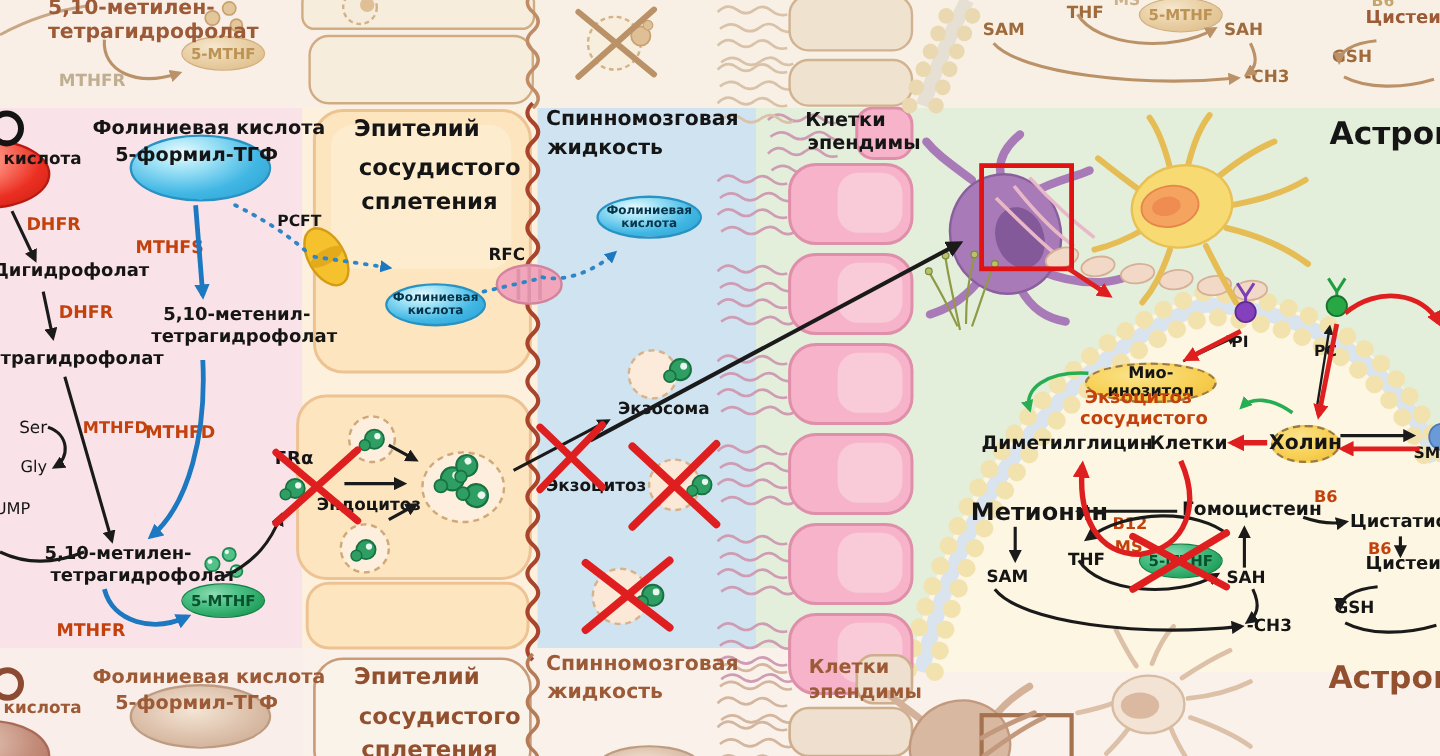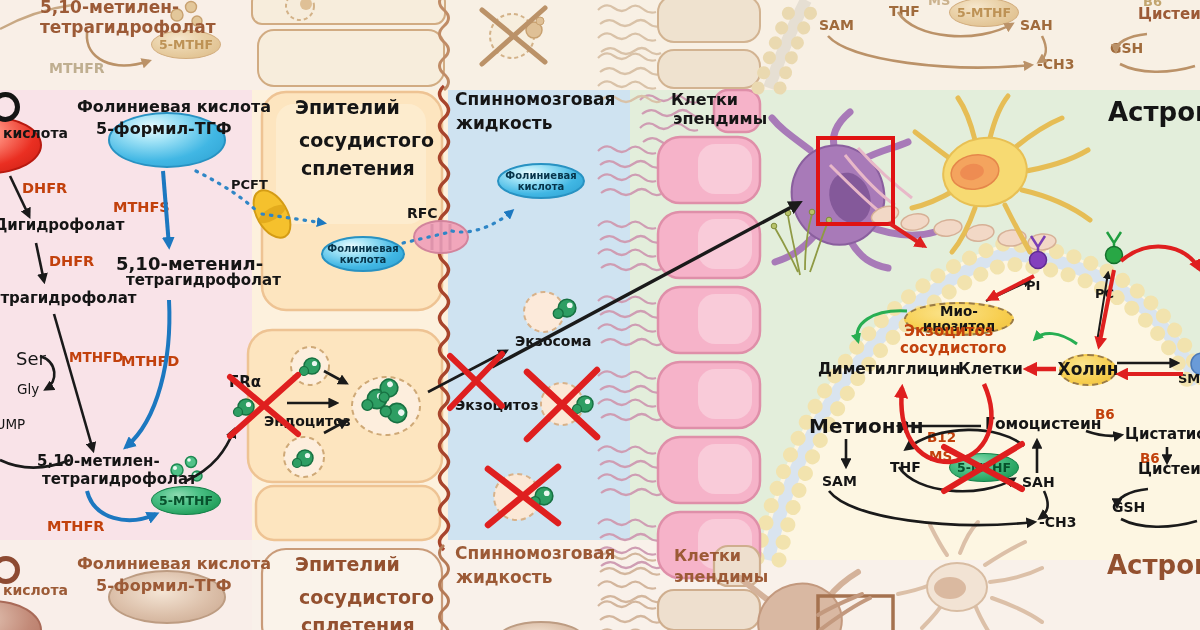--- a/index.html
+++ b/index.html
@@ -293,23 +293,23 @@
   <div class="oval sepiaoval" style="left:497px;top:621px;width:84px;height:32px"></div>
 
   <div class="lbl b" style="left:3px;top:126px;font-size:14px">кислота</div>
   <div class="lbl b" style="left:77px;top:99px;font-size:16px">Фолиниевая кислота</div>
   <div class="lbl b" style="left:96px;top:121px;font-size:16px">5-формил-ТГФ</div>
   <div class="lbl b grn" style="left:22px;top:181px;font-size:14.5px">DHFR</div>
   <div class="lbl b" style="left:-6px;top:218px;font-size:15px">Дигидрофолат</div>
   <div class="lbl b grn" style="left:49px;top:254px;font-size:14.5px">DHFR</div>
   <div class="lbl b" style="left:-20px;top:291px;font-size:15px">Тетрагидрофолат</div>
   <div class="lbl b grn" style="left:113px;top:200px;font-size:14.5px">MTHFS</div>
-  <div class="lbl b" style="left:116px;top:255px;font-size:18px">5,10-метенил-</div>
+  <div class="lbl b" style="left:136px;top:255px;font-size:15px">5,10-метенил-</div>
   <div class="lbl b" style="left:126px;top:273px;font-size:15px">тетрагидрофолат</div>
-  <div class="lbl" style="left:16px;top:350px;font-size:18px">Ser</div>
+  <div class="lbl" style="left:16px;top:350px;font-size:14px">Ser</div>
   <div class="lbl" style="left:17px;top:382px;font-size:13.5px">Gly</div>
   <div class="lbl b grn" style="left:69px;top:350px;font-size:13.5px">MTHFD</div>
   <div class="lbl b grn" style="left:121px;top:354px;font-size:14.5px">MTHFD</div>
   <div class="lbl" style="left:-13px;top:417px;font-size:13.5px">dUMP</div>
   <div class="lbl b" style="left:37px;top:454px;font-size:15px">5,10-метилен-</div>
   <div class="lbl b" style="left:42px;top:472px;font-size:15px">тетрагидрофолат</div>
   <div class="lbl b grn" style="left:47px;top:519px;font-size:14.5px">MTHFR</div>
   <div class="lbl b" style="left:229px;top:375px;font-size:15px">FRα</div>
   <div class="lbl b" style="left:264px;top:414px;font-size:14px">Эндоцитоз</div>
 

